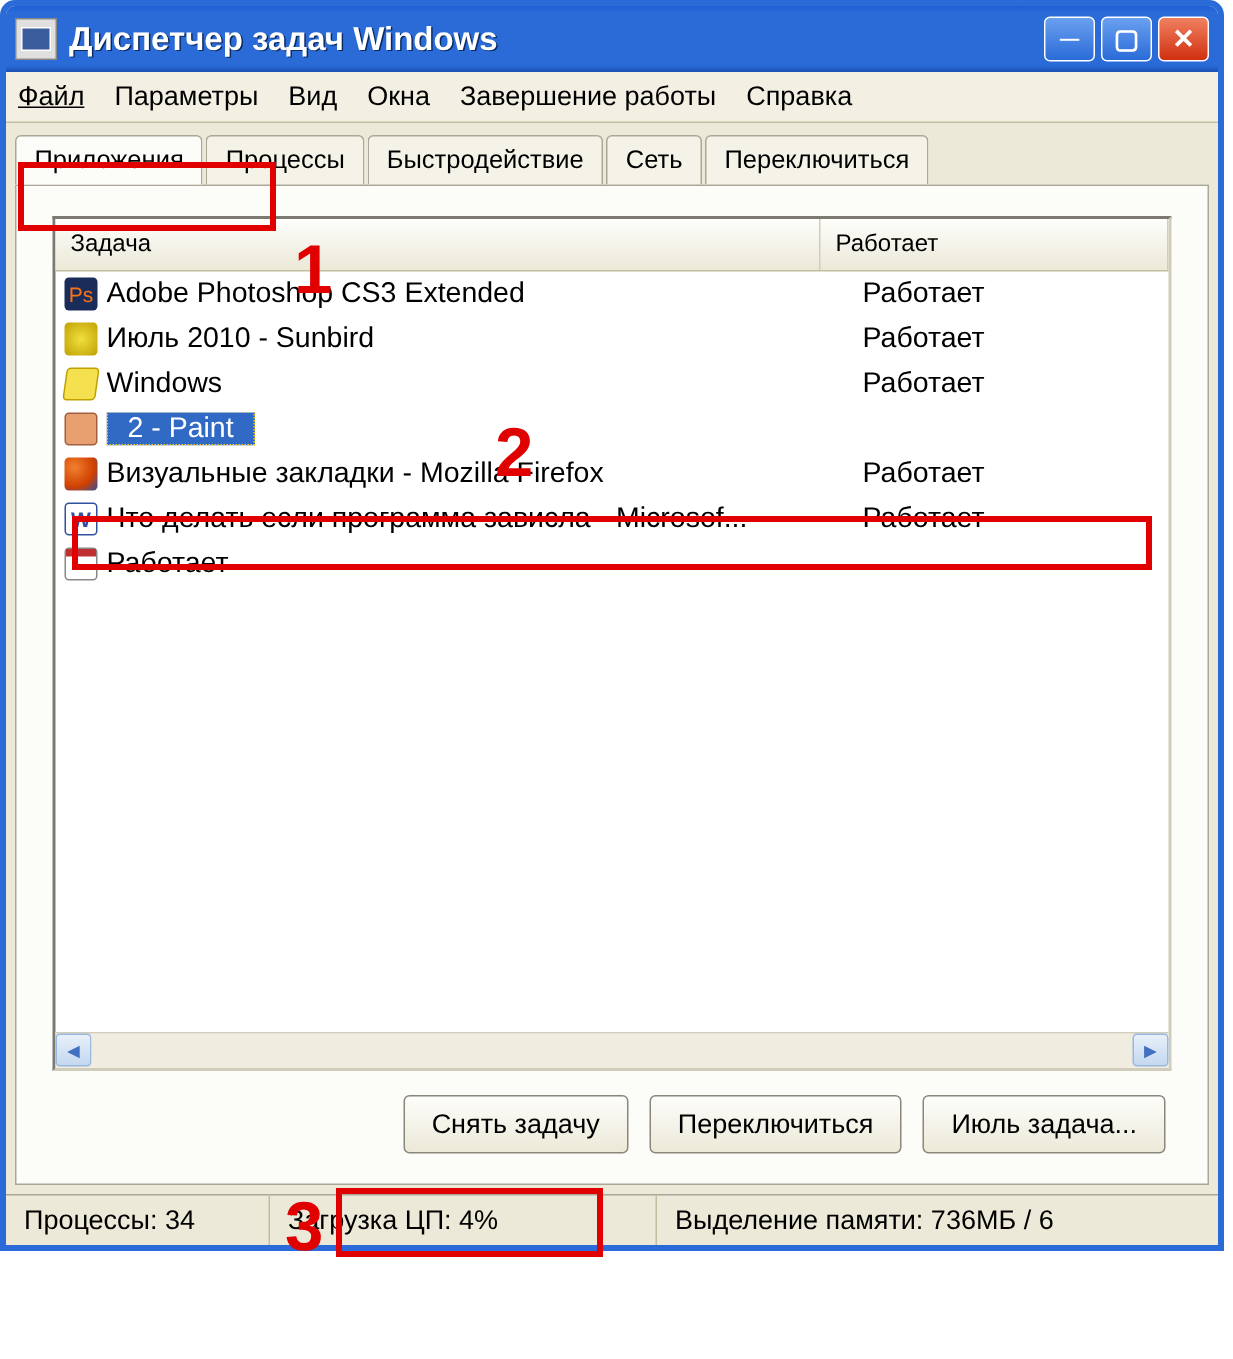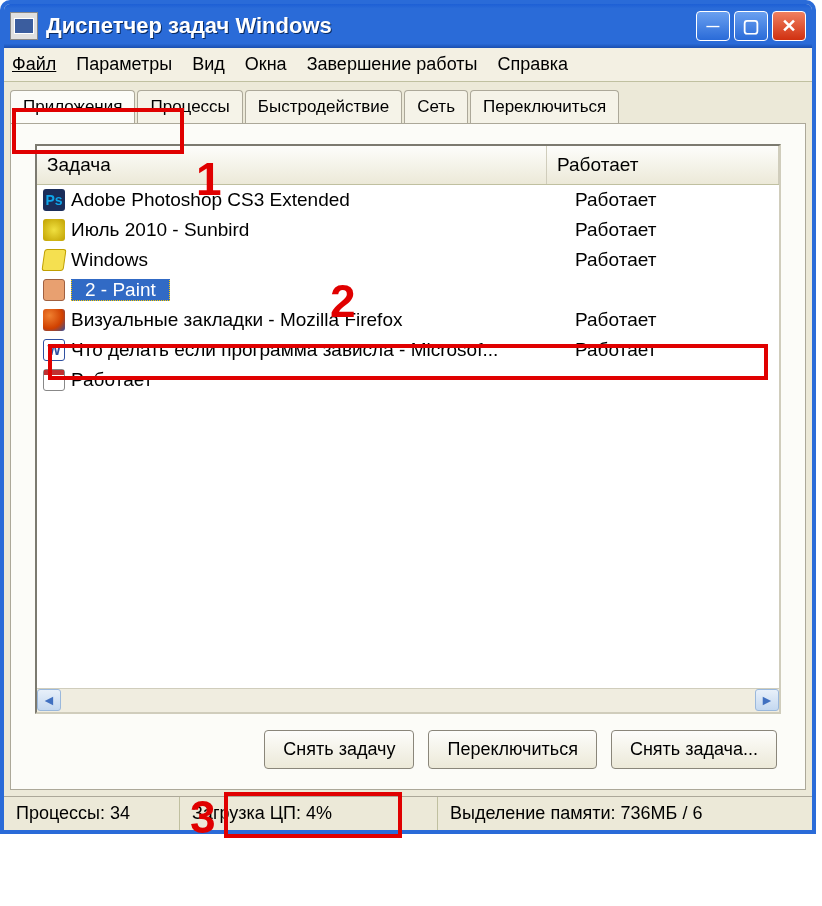--- a/index.html
+++ b/index.html
@@ -107,21 +107,21 @@
     .listview {
       border: 2px inset #d0cdbc;
       background: #fff;
       height: 570px;
       position: relative;
     }
     .lv-header {
       display: flex;
       background: linear-gradient(to bottom, #fdfdfb, #ece9d8);
       border-bottom: 1px solid #c0c0a0;
-      font-size: 19px;
+      font-size: 16px;
     }
     .lv-col {
       padding: 8px 10px;
       border-right: 1px solid #d0cdbc;
     }
     .lv-col.task { flex: 0 0 510px; }
     .lv-col.status { flex: 1; }
     .lv-rows { }
     .lv-row {
       display: flex;
@@ -132,21 +132,21 @@
     }
     .lv-row .row-icon {
       width: 22px; height: 22px;
       margin-right: 6px;
       flex-shrink: 0;
       display: inline-flex;
       align-items: center; justify-content: center;
       font-size: 14px;
       border-radius: 3px;
     }
-    .icon-ps { background: #1a2d5a; color: #0ea5e9; font-weight: bold; }
+    .icon-ps { background: #1a2d5a; color: #f97316; font-weight: normal; }
     .icon-sb { background: radial-gradient(circle, #f0e040, #c0a000); border-radius: 50%; }
     .icon-gs { background: #f5e050; border: 1px solid #c0a000; transform: skewX(-8deg); }
     .icon-pt { background: #e8a070; border: 1px solid #a06040; }
     .icon-ff { background: radial-gradient(circle at 30% 30%, #f08030, #d04000 60%, #3050a0); border-radius: 50%; }
     .icon-wd { background: #fff; border: 1px solid #3050a0; color: #3050a0; font-size: 11px; font-weight: bold; }
     .icon-tc { background: #fff; border: 1px solid #888; position: relative; }
     .icon-tc::before { content:""; position:absolute; top:0;left:0;right:0;height:5px; background:#c03030; }
     .row-task { flex: 0 0 504px; white-space: nowrap; overflow: hidden; text-overflow: ellipsis; }
     .row-status { flex: 1; }
     .lv-row.selected .row-task span.sel {
@@ -293,21 +293,21 @@
       <div class="hscroll">
         <div class="hscroll-btn">◄</div>
         <div class="hscroll-track"></div>
         <div class="hscroll-btn">►</div>
       </div>
     </div>
 
     <div class="button-row">
       <button class="btn"><span>Снять задачу</span></button>
       <button class="btn"><span>Переключиться</span></button>
-      <button class="btn"><span>Снять задача...</span></button>
+      <button class="btn"><span>Июль задача...</span></button>
     </div>
   </div>
 
   <div class="statusbar">
     <div class="status-cell">
       <span>Процессы:</span> <span>34</span>
     </div>
     <div class="status-cell">
       <span>Загрузка ЦП:</span> <span>4%</span>
     </div>

